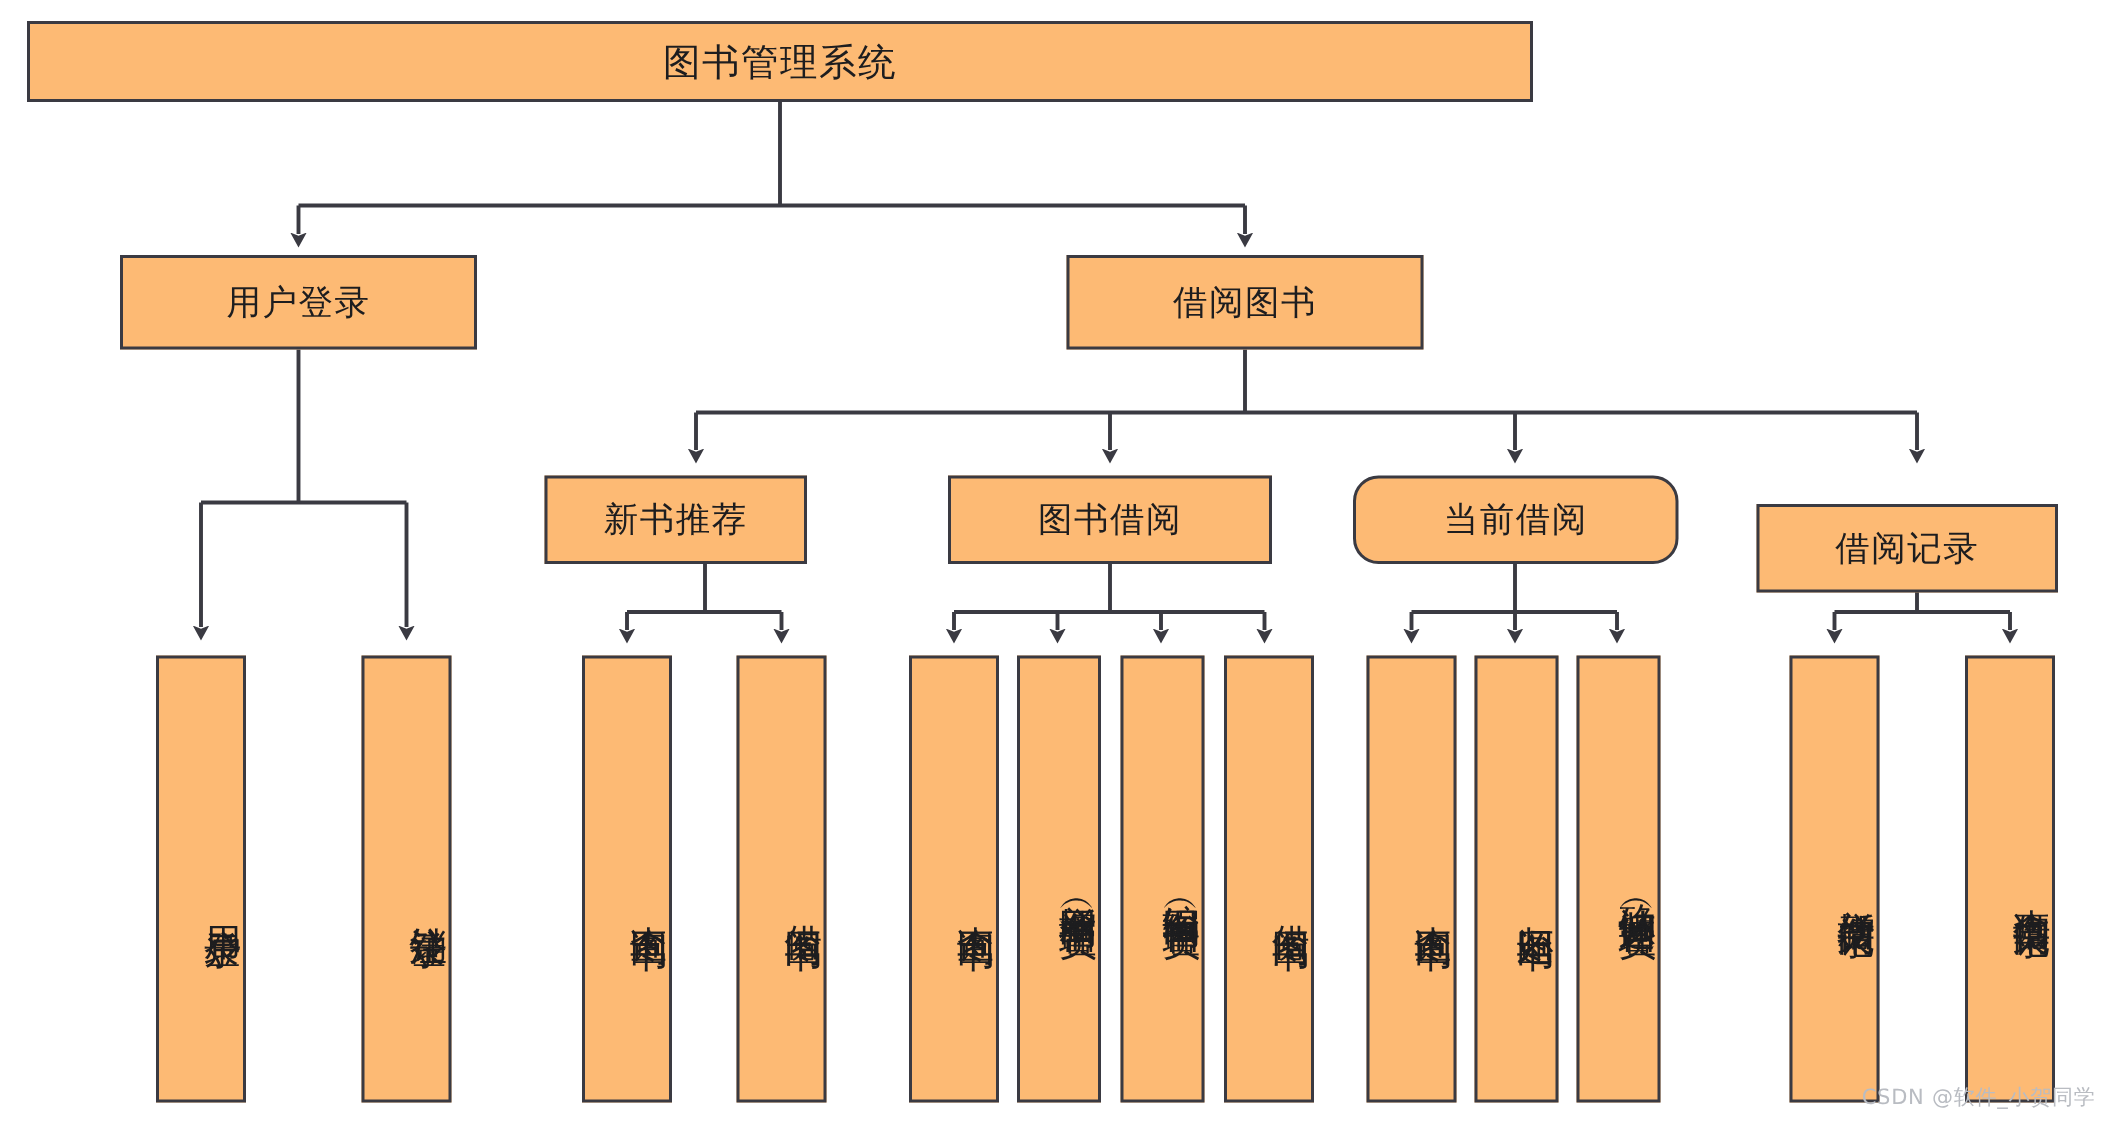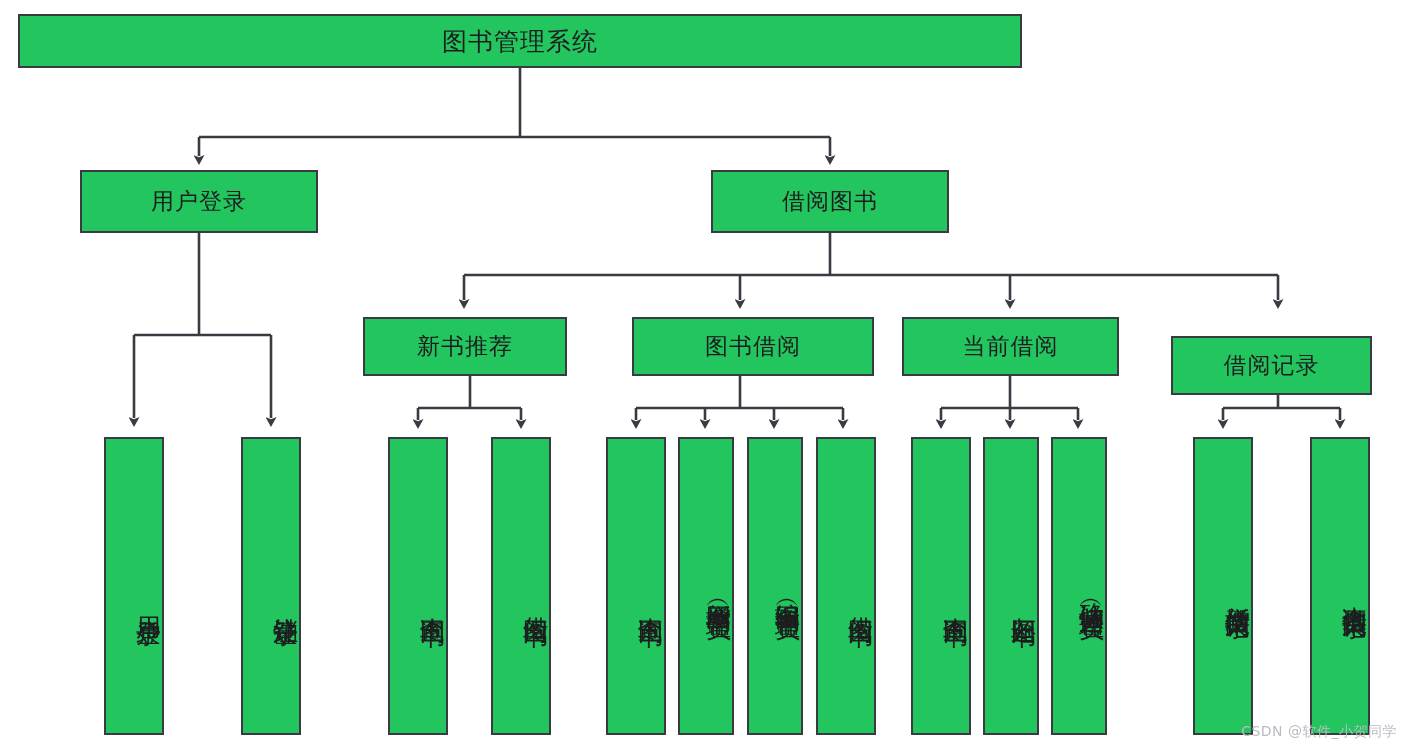--- a/index.html
+++ b/index.html
@@ -15,21 +15,21 @@
     position:relative;
     width:1405px;height:747px;
   }
   svg#edges{
     position:absolute;left:0;top:0;
     width:1405px;height:747px;
     pointer-events:none;
   }
   .node{
     position:absolute;
-    background:#22c55e;
+    background:#fdba74;
     border:2.5px solid #3a3a42;
     box-sizing:border-box;
     display:flex;
     align-items:center;
     justify-content:center;
     color:#1d1d1f;
   }
   .node.h{           
     font-size:23px;
     letter-spacing:1px;
@@ -117,25 +117,25 @@
       <path d="M1340,408 L1340,420" marker-end="url(#arrow)"></path>
     </g>
   </svg>
 
   <div class="node h" id="root-node" style="left:18px;top:14px;width:1004px;height:54px;">图书管理系统</div>
 
   <div class="node h" style="left:80px;top:170px;width:238px;height:63px;">用户登录</div>
 
   <div class="node h" style="left:711px;top:170px;width:238px;height:63px;">借阅图书</div>
 
-  <div class="node h" style="left:363px;top:317px;width:204px;height:59px;">新书推荐</div>
+  <div class="node h" style="left:363px;top:317px;width:175px;height:59px;">新书推荐</div>
 
-  <div class="node h" style="left:632px;top:317px;width:242px;height:59px;">图书借阅</div>
+  <div class="node h" style="left:632px;top:317px;width:216px;height:59px;">图书借阅</div>
 
-  <div class="node h" style="left:902px;top:317px;width:217px;height:59px;">当前借阅</div>
+  <div class="node h" style="left:902px;top:317px;width:217px;height:59px;border-radius:17px;">当前借阅</div>
 
   <div class="node h" style="left:1171px;top:317px;width:201px;height:59px;margin-top:19px;">借阅记录</div>
 
   <div class="node v" style="left:104px;top:437px;width:60px;height:298px;">
     <span>用户登录</span>
   </div>
 
   <div class="node v" style="left:241px;top:437px;width:60px;height:298px;">
     <span>注销登录</span>
   </div>

